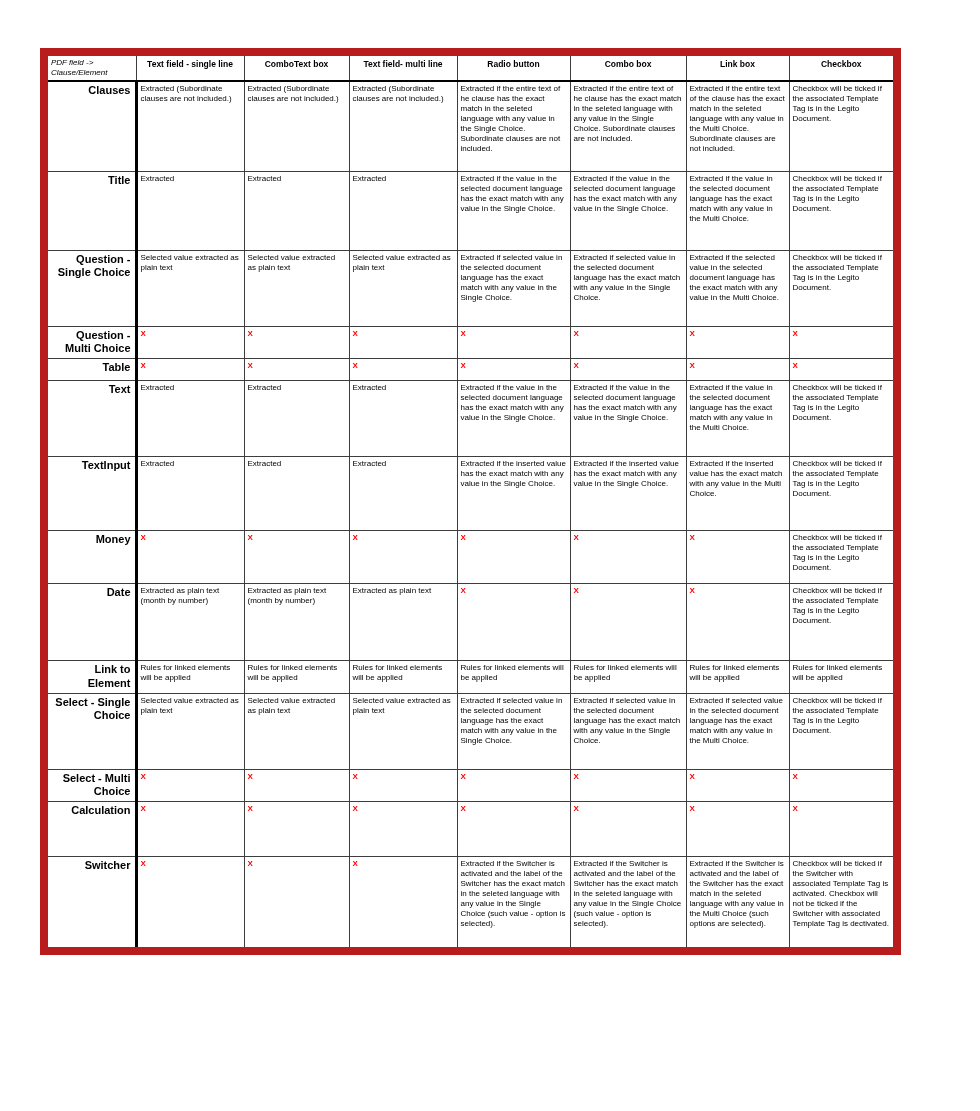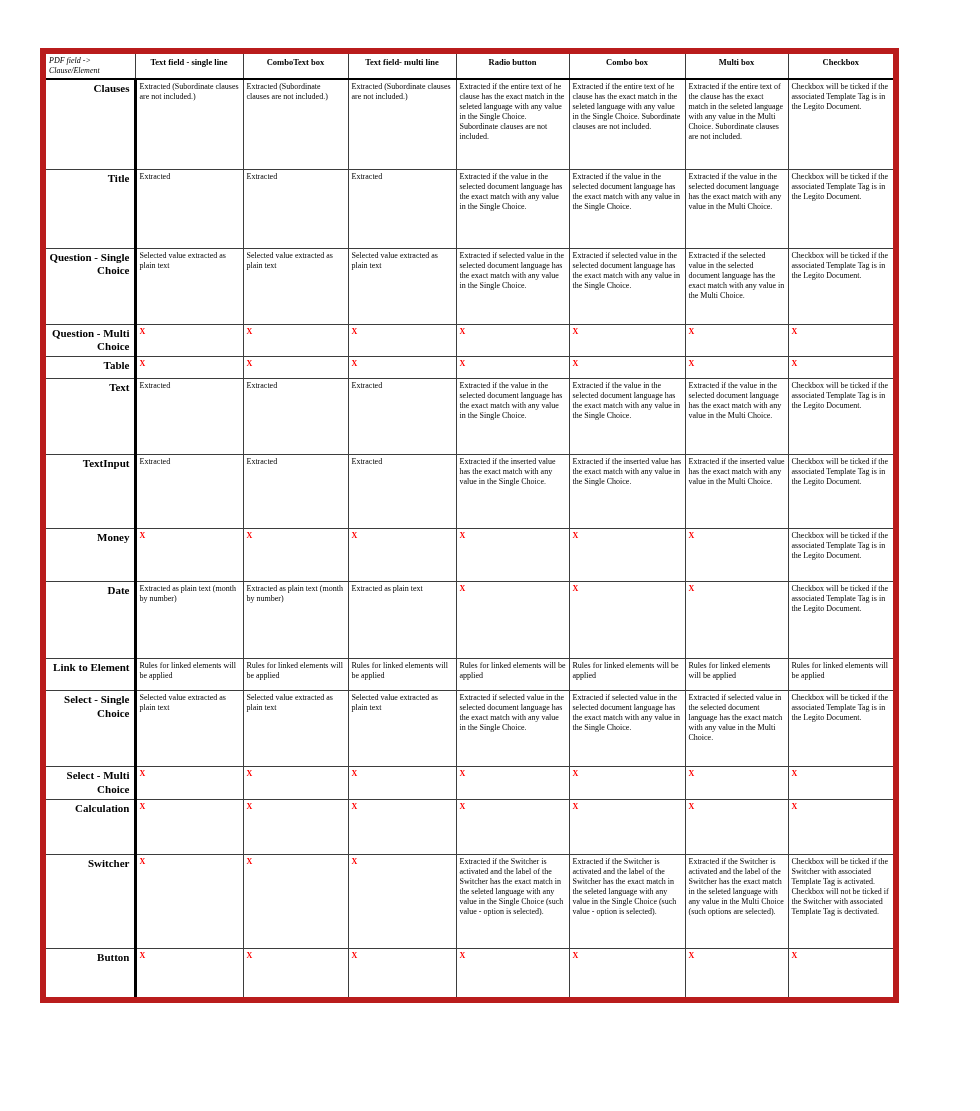--- a/index.html
+++ b/index.html
@@ -15,22 +15,21 @@
     font-family: "Liberation Sans", sans-serif;
     color: #000000;
   }
   table.mapping {
     position: absolute;
     left: 40px;
     top: 48px;
     width: 853px;
     border-collapse: collapse;
     table-layout: fixed;
-    border: 6px solid #b91c1c;
-    font-family: Liberation Serif, serif;
+    border: 8px solid #b91c1c;
   }
   table.mapping th,
   table.mapping td {
     border: 1px solid #3d3d3d;
     vertical-align: top;
     padding: 2px 3px;
     font-size: 8px;
     line-height: 1.25;
     font-weight: normal;
     text-align: left;
@@ -85,21 +84,21 @@
     <thead>
       <tr id="header-row">
         <th class="corner">PDF field -&gt;
 Clause/Element</th>
 
       <th>Text field - single line</th>
           <th>ComboText box</th>
           <th>Text field- multi line</th>
           <th>Radio button</th>
           <th>Combo box</th>
-          <th>Multi box</th>
+          <th>Link box</th>
           <th>Checkbox</th>
         </tr>
     </thead>
     <tbody id="table-body">
 
     <tr style="height: 90px;">
           <th class="row-label">Clauses</th>
           <td>Extracted (Subordinate clauses are not included.)</td>
           <td>Extracted (Subordinate clauses are not included.)</td>
           <td>Extracted (Subordinate clauses are not included.)</td>
@@ -231,25 +230,15 @@
         <tr style="height: 94px;">
           <th class="row-label">Switcher</th>
           <td class="x-mark">X</td>
           <td class="x-mark">X</td>
           <td class="x-mark">X</td>
           <td>Extracted if the Switcher is activated and the label of the Switcher has the exact match in the seleted language with any value in the Single Choice (such value - option is selected).</td>
           <td>Extracted if the Switcher is activated and the label of the Switcher has the exact match in the seleted language with any value in the Single Choice (such value - option is selected).</td>
           <td>Extracted if the Switcher is activated and the label of the Switcher has the exact match in the seleted language with any value in the Multi Choice (such options are selected).</td>
           <td>Checkbox will be ticked if the Switcher with associated Template Tag is activated. Checkbox will not be ticked if the Switcher with associated Template Tag is dectivated.</td>
         </tr>
-        <tr style="height: 52px;">
-          <th class="row-label">Button</th>
-          <td class="x-mark">X</td>
-          <td class="x-mark">X</td>
-          <td class="x-mark">X</td>
-          <td class="x-mark">X</td>
-          <td class="x-mark">X</td>
-          <td class="x-mark">X</td>
-          <td class="x-mark">X</td>
-        </tr>
       </tbody>
   </table>
 </div>
 
 </body></html>

